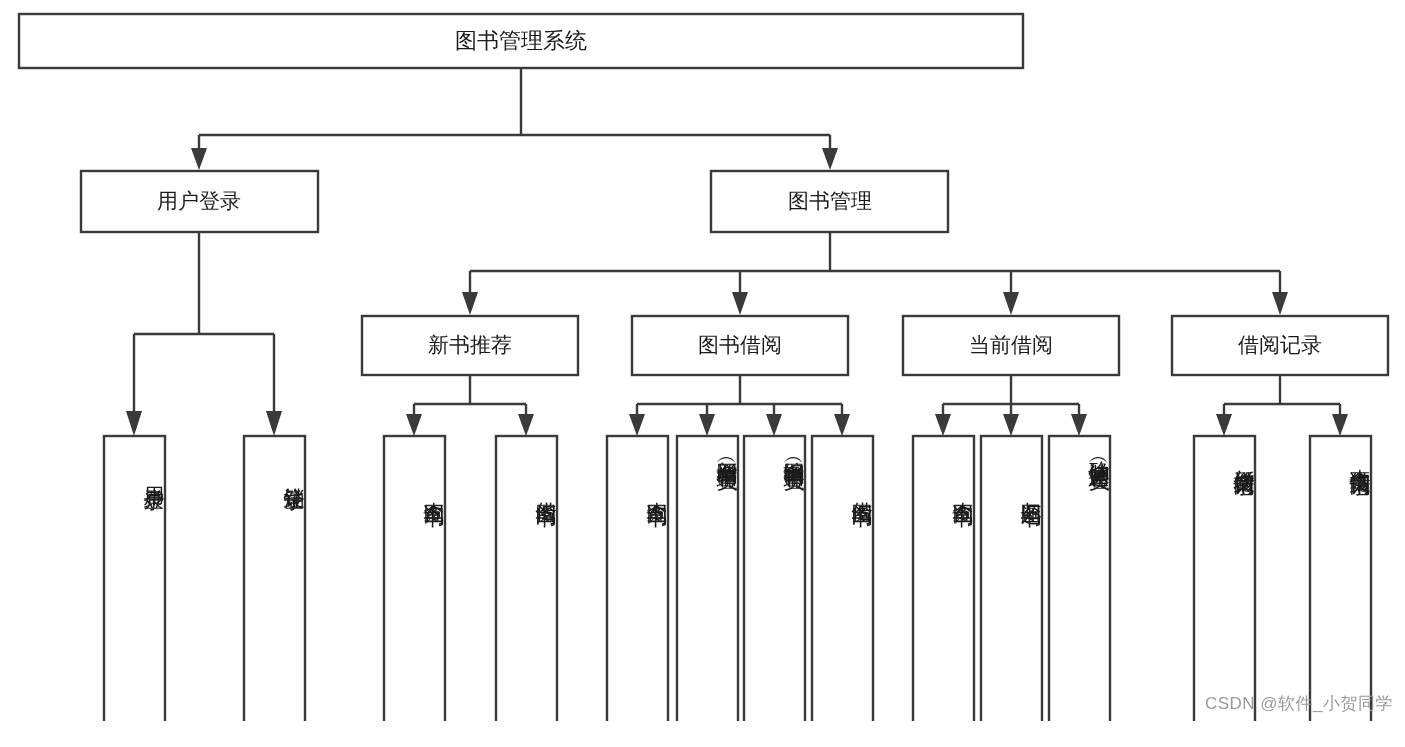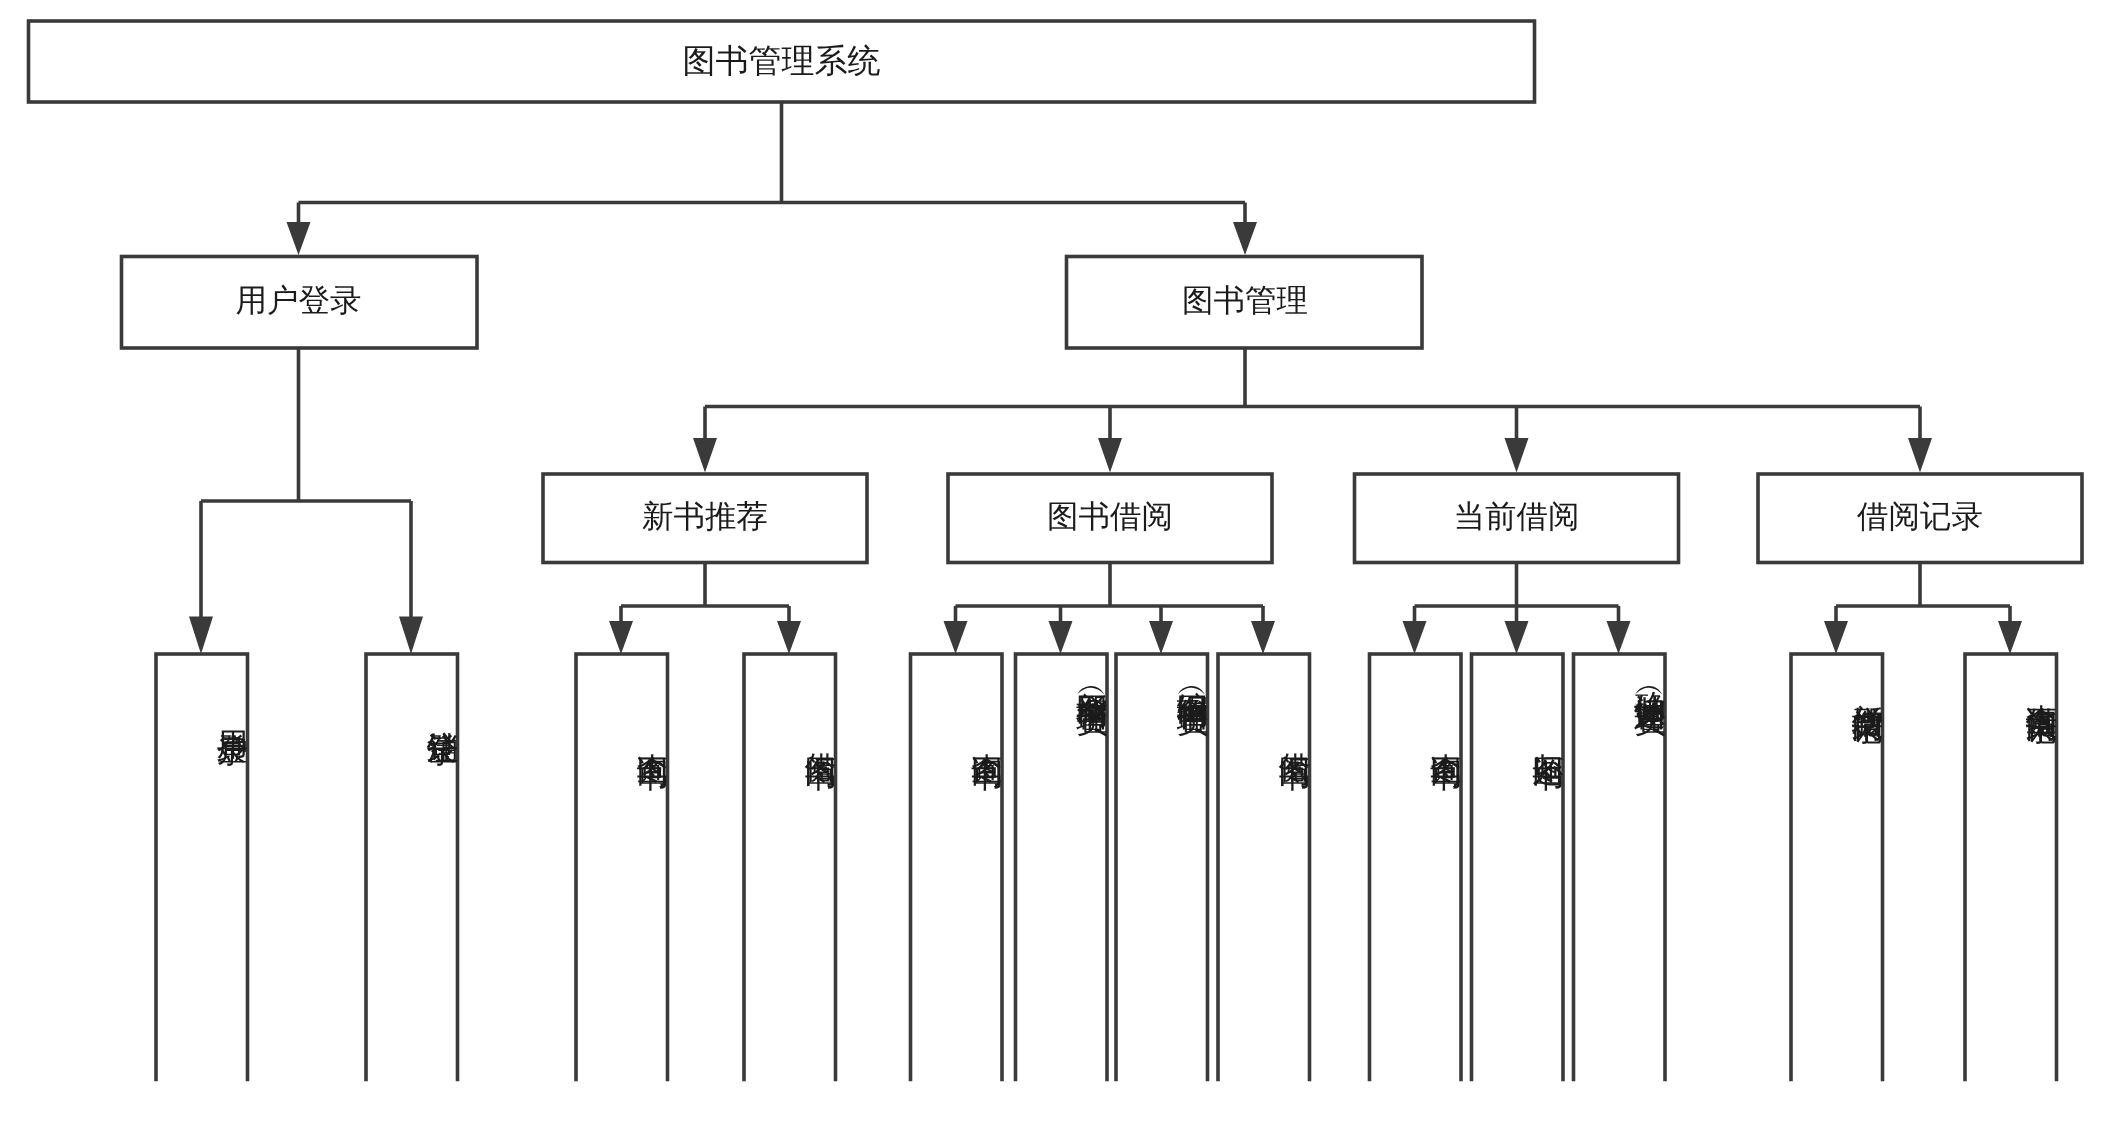--- a/index.html
+++ b/index.html
@@ -214,14 +214,15 @@
   <div class="vlabel" style="left:744px; top:444px; width:61px;">编辑图书（管理员）</div>
   <div class="vlabel" style="left:812px; top:485px; width:61px;">借阅图书</div>
 
   <div class="vlabel" style="left:913px; top:485px; width:61px;">查询图书</div>
   <div class="vlabel" style="left:981px; top:485px; width:61px;">归还图书</div>
   <div class="vlabel" style="left:1049px; top:444px; width:61px;">确认归还（管理员）</div>
 
   <div class="vlabel" style="left:1194px; top:452px; width:61px;">新增借阅记录</div>
   <div class="vlabel" style="left:1310px; top:452px; width:61px;">查询借阅记录</div>
 
+  <div class="watermark">CSDN @软件_小贺同学</div>
 
 </div>
 
 </body></html>

